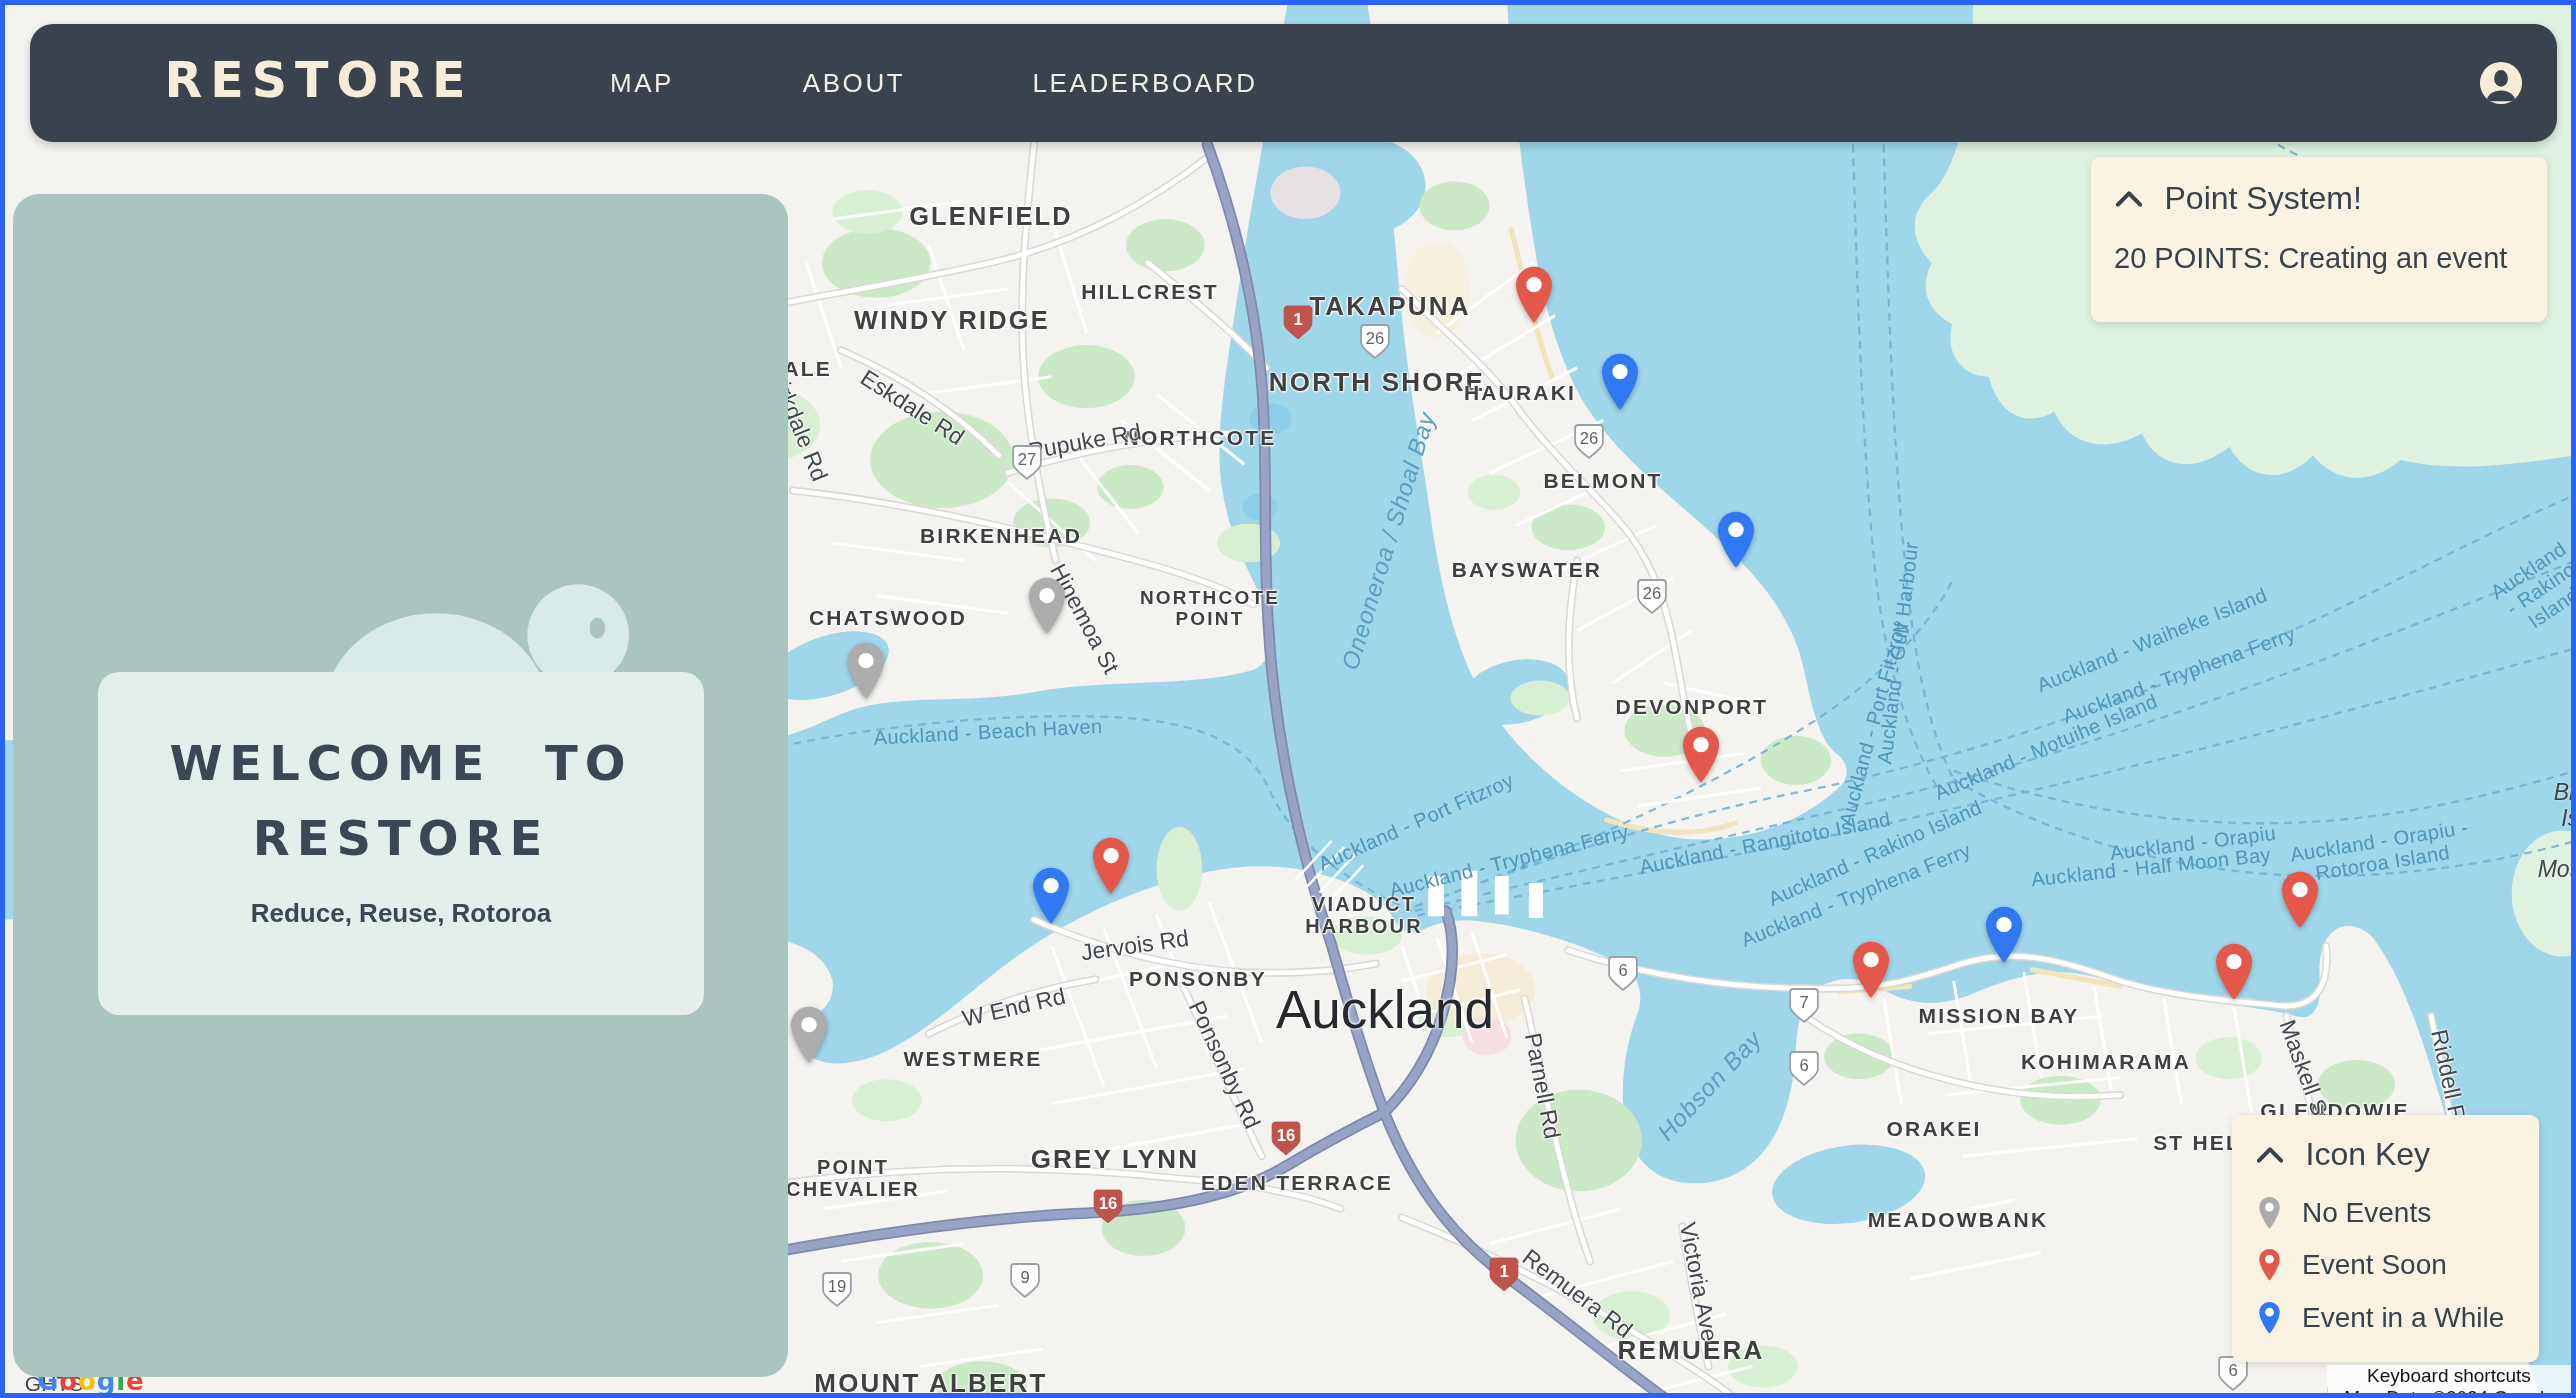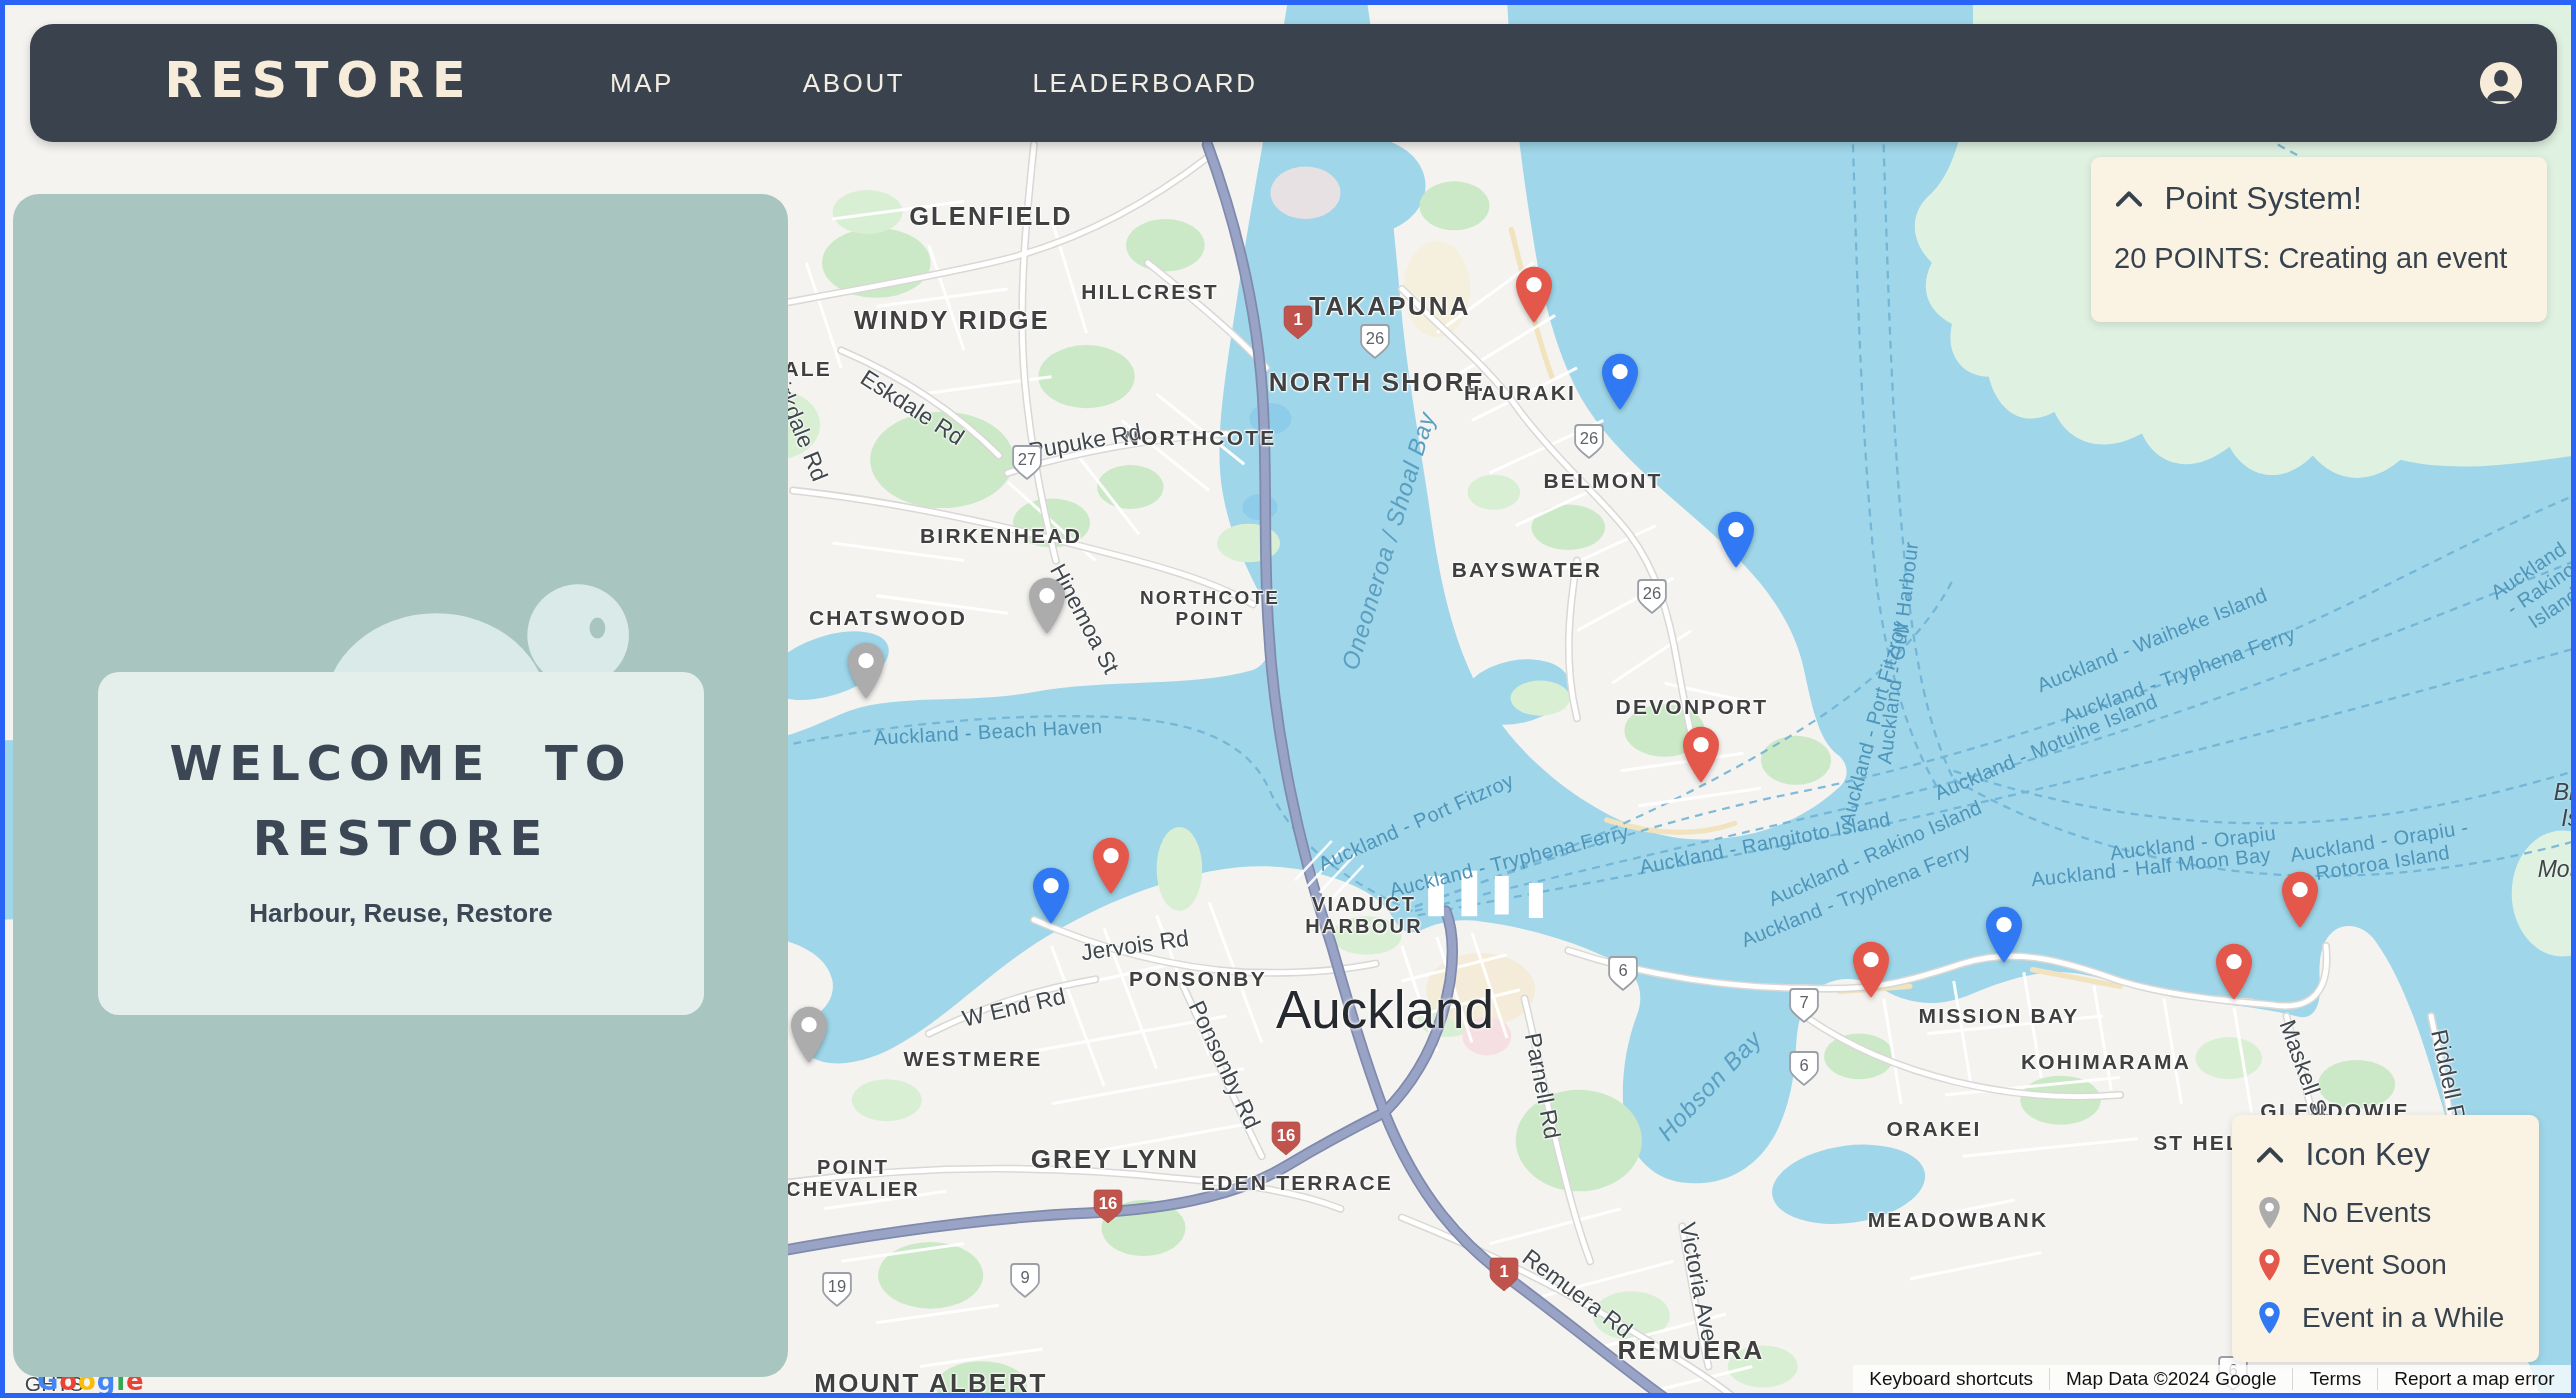--- a/index.html
+++ b/index.html
@@ -62,21 +62,21 @@
   .panel-title{font-size:32px;color:#36424e;}
   .chev{width:26px;height:16px;cursor:pointer;}
   #point-lines{position:absolute;left:23px;top:82px;color:#36424e;font-size:29px;line-height:1.33;}
   #icon-key{left:2232px;top:1115px;width:307px;height:247px;}
   #key-head{left:24.5px;top:21px;}
   .key-row{position:absolute;display:flex;align-items:center;gap:21px;color:#36424e;font-size:28px;left:26px;}
   .key-row .kpin{width:23px;height:34px;filter:none;position:relative;}
   #key-row-0{top:81px;} #key-row-1{top:133px;} #key-row-2{top:186px;}
   
   #attrib{position:absolute;right:5.3px;bottom:5.3px;height:28px;display:flex;align-items:center;z-index:35;
-      background:rgba(255,255,255,.75);color:#111;font-size:19px;}
+      background:rgba(255,255,255,.75);color:#111;font-size:19px;flex-direction:column;}
   #attrib span{padding:0 16px;white-space:nowrap;}
   #attrib .sep{border-left:0.9px solid #d7d7d7;}
   #google-logo{position:absolute;left:37px;bottom:1.8px;z-index:25;font-size:26px;font-weight:bold;
       font-family:"DejaVu Sans",sans-serif;letter-spacing:0.9px;}
 </style>
 </head>
 <body>
 
 <div id="map">
   <svg class="base" width="2576" height="1398" viewBox="0 0 2940 1596">
@@ -493,21 +493,21 @@
         <rect x="250" y="235" width="54" height="95" rx="27"></rect>
         <rect x="78" y="245" width="52" height="85" rx="26" transform="rotate(12 104 287)"></rect>
       </g>
       <ellipse cx="352" cy="90" rx="9" ry="12" fill="#a9c5c0"></ellipse>
       <path d="M36,212 Q168,302 302,204" stroke="#a9c5c0" stroke-width="13" fill="none" stroke-linecap="round"></path>
     </svg>
   </div>
   <div id="welcome-card">
     <div class="w-title" id="w-line1">WELCOME TO</div>
     <div class="w-title" id="w-line2">RESTORE</div>
-    <div id="w-sub">Harbour, Reuse, Restore</div>
+    <div id="w-sub">Reduce, Reuse, Rotoroa</div>
   </div>
 </section>
 
 <aside class="cream" id="point-panel">
   <div class="panel-head" id="point-head">
     <svg class="chev" viewBox="0 0 14 8">
       <polyline points="1,7 7,1 13,7" fill="none" stroke="#36424e" stroke-width="2.2" stroke-linecap="round" stroke-linejoin="round"></polyline>
     </svg>
     <span class="panel-title">Point System!</span>
   </div>

